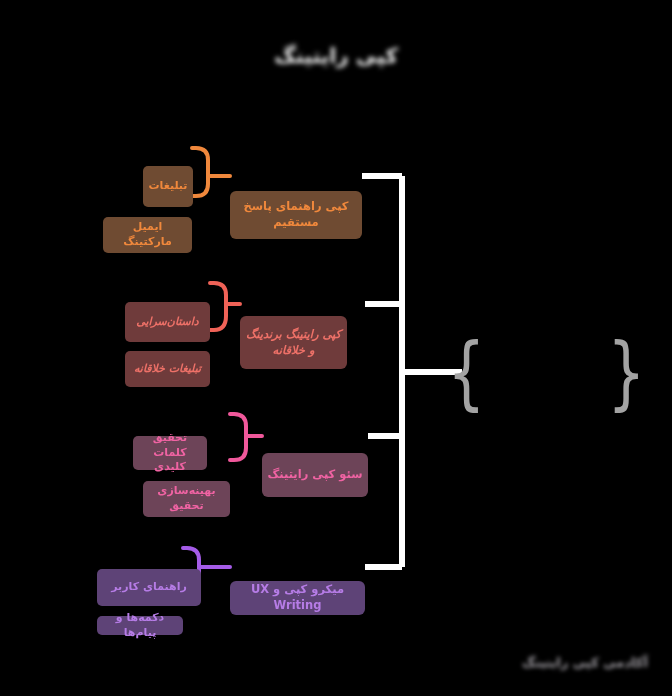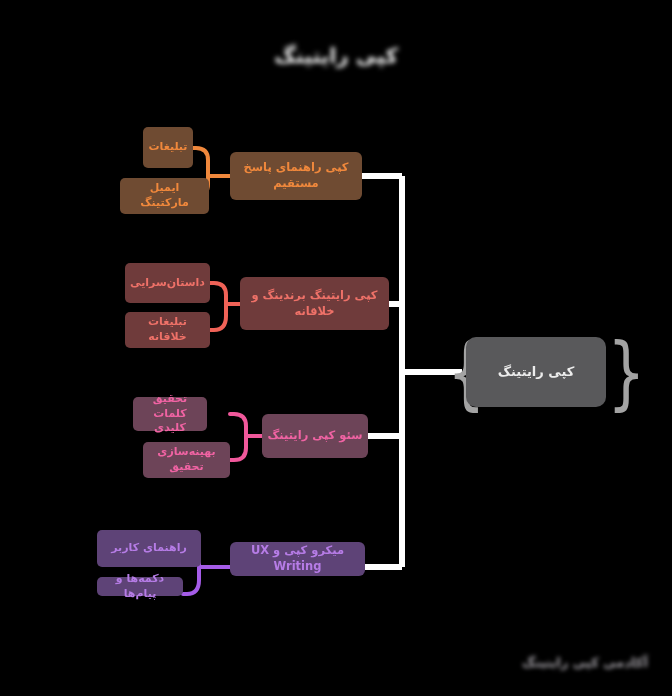--- a/index.html
+++ b/index.html
@@ -14,26 +14,27 @@
   .node{
     position:absolute;
     display:flex;align-items:center;justify-content:center;
     text-align:center;
     font-weight:bold;
     border-radius:6px;
     box-sizing:border-box;
     padding:6px 5px;
     direction:rtl;
     line-height:1.35;
+    margin-top:39px;
   }
   
   .b1-fill{background:#6f4b32;}
   .b1-text{color:#f0883c;}
   
-  .b2-fill{background:#6f3b3b;}
+  .b2-fill{background:#6f3b3b;font-style:italic;}
   .b2-text{color:#ee7168;}
   
   .b3-fill{background:#6d4458;}
   .b3-text{color:#f063a3;}
   
   .b4-fill{background:#5e4377;}
   .b4-text{color:#b67ce6;}
   
   .root-fill{background:#59595b;}
   .root-text{color:#ececec;}
@@ -84,33 +85,32 @@
 
     <path d="M210,283 H214 Q226,283 226,295 V304 M210,330 H214 Q226,330 226,316 V304 M226,304 H240" stroke="#ef6257" stroke-width="4" fill="none" stroke-linecap="round"></path>
 
     <path d="M230,414 H234 Q246,414 246,426 V436 M230,460 H234 Q246,460 246,448 V436 M246,436 H262" stroke="#f0589b" stroke-width="4" fill="none" stroke-linecap="round"></path>
 
     <path d="M183,548 H187 Q199,548 199,560 V567 M183,594 H187 Q199,594 199,580 V567 M199,567 H230" stroke="#a55ce8" stroke-width="4" fill="none" stroke-linecap="round"></path>
   </svg>
 
   <div class="node main-node b1-fill b1-text" style="left:230px;top:152px;width:132px;height:48px;">کپی راهنمای پاسخ مستقیم</div>
   <div class="node sub-node b1-fill b1-text" style="left:143px;top:127px;width:50px;height:41px;">تبلیغات</div>
-  <div class="node sub-node b1-fill b1-text" style="left:120px;top:178px;width:89px;height:36px;text-align:center;">ایمیل مارکتینگ</div>
+  <div class="node sub-node b1-fill b1-text" style="left:103px;top:178px;width:89px;height:36px;text-align:center;">ایمیل مارکتینگ</div>
 
-  <div class="node main-node b2-fill b2-text" style="left:240px;top:277px;width:149px;height:53px;">کپی رایتینگ برندینگ و خلاقانه</div>
+  <div class="node main-node b2-fill b2-text" style="left:240px;top:277px;width:107px;height:53px;">کپی رایتینگ برندینگ و خلاقانه</div>
   <div class="node sub-node b2-fill b2-text" style="left:125px;top:263px;width:85px;height:40px;">داستان‌سرایی</div>
   <div class="node sub-node b2-fill b2-text" style="left:125px;top:312px;width:85px;height:36px;">تبلیغات خلاقانه</div>
 
   <div class="node main-node b3-fill b3-text" style="left:262px;top:414px;width:106px;height:44px;">سئو کپی رایتینگ</div>
   <div class="node sub-node b3-fill b3-text" style="left:133px;top:397px;width:74px;height:34px;">تحقیق کلمات کلیدی</div>
   <div class="node sub-node b3-fill b3-text" style="left:143px;top:442px;width:87px;height:36px;">بهینه‌سازی تحقیق</div>
 
   <div class="node main-node b4-fill b4-text" style="left:230px;top:542px;width:135px;height:34px;">میکرو کپی و UX Writing</div>
   <div class="node sub-node b4-fill b4-text" style="left:97px;top:530px;width:104px;height:37px;">راهنمای کاربر</div>
   <div class="node sub-node b4-fill b4-text" style="left:97px;top:577px;width:86px;height:19px;">دکمه‌ها و پیام‌ها</div>
 
   <span class="brace" style="left:441px;top:338px;">{</span>
-  <div class="node root-node root-fill root-text" style="left:466px;top:337px;width:140px;height:70px;">کپی رایتینگ</div>
   <span class="brace" style="left:601px;top:338px;">}</span>
 
   <div class="watermark">آکادمی کپی رایتینگ</div>
 
 </div>
 
 </body></html>

